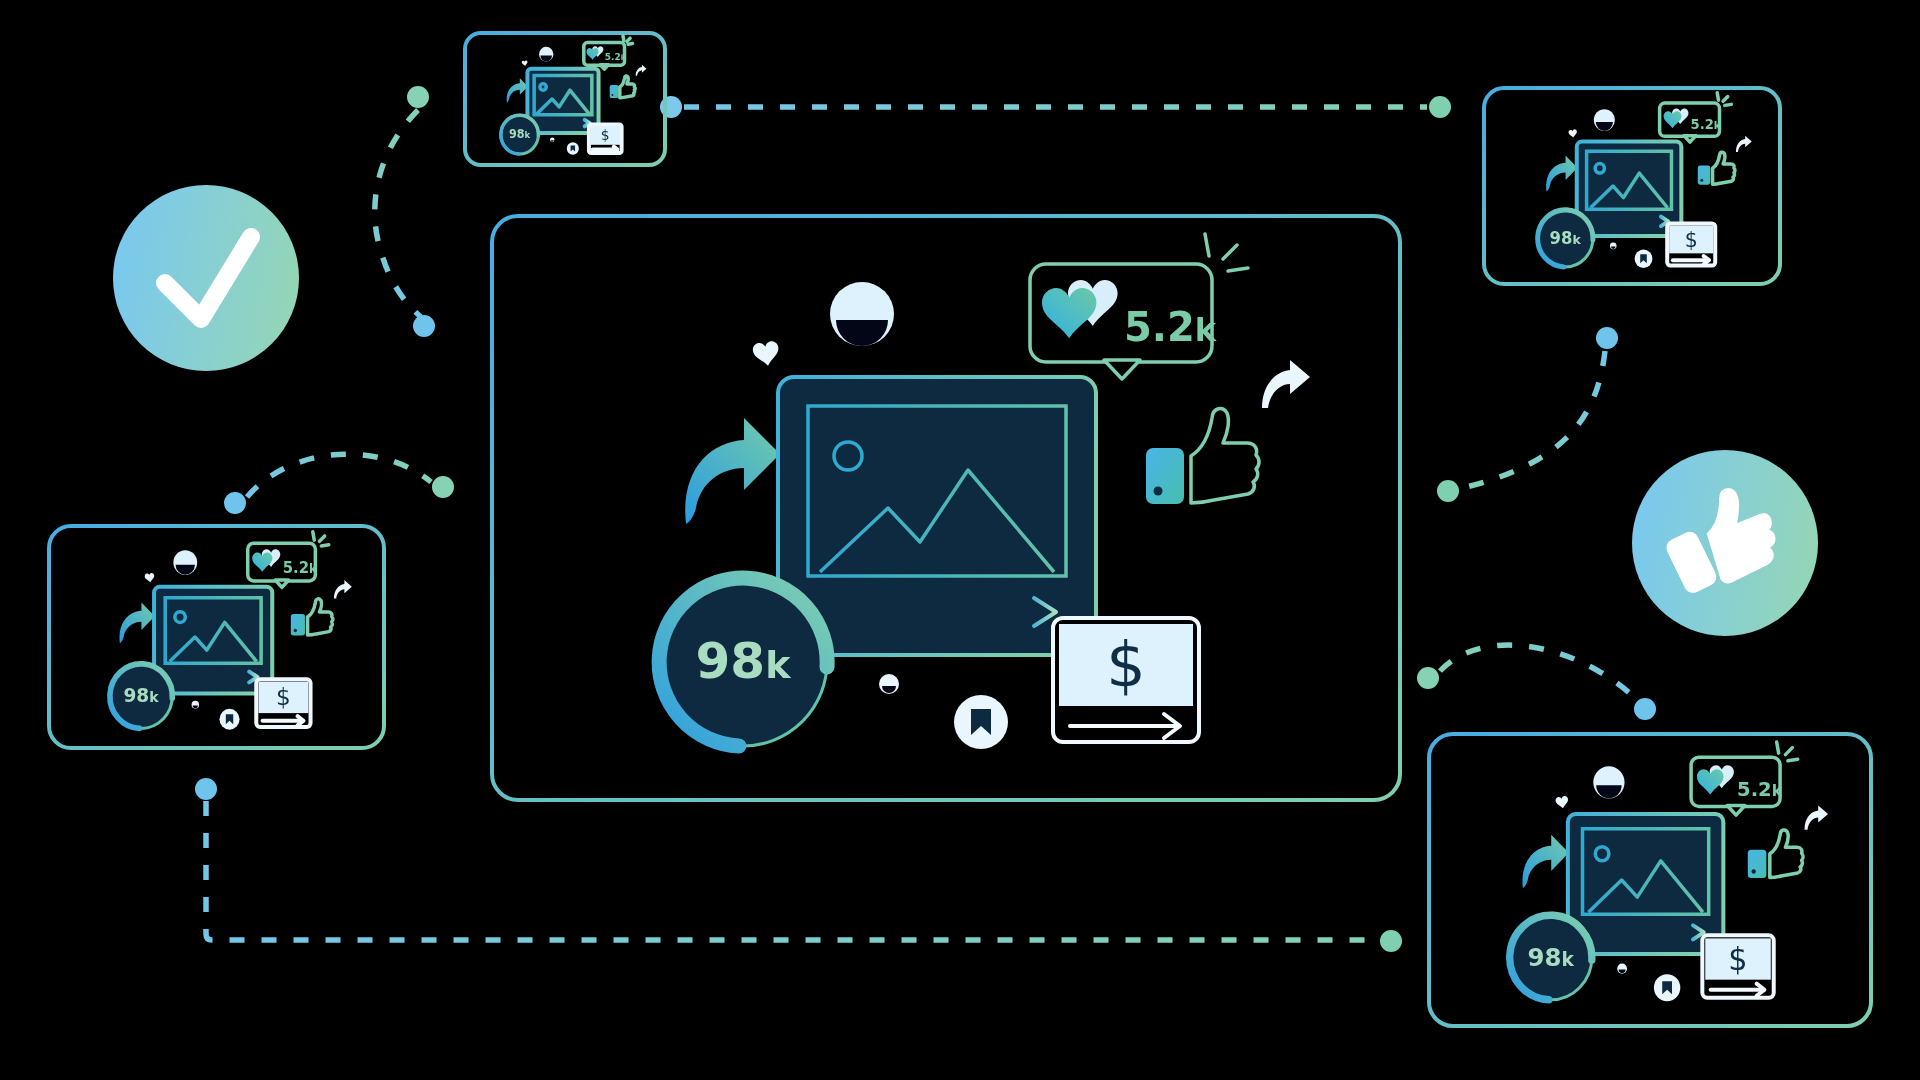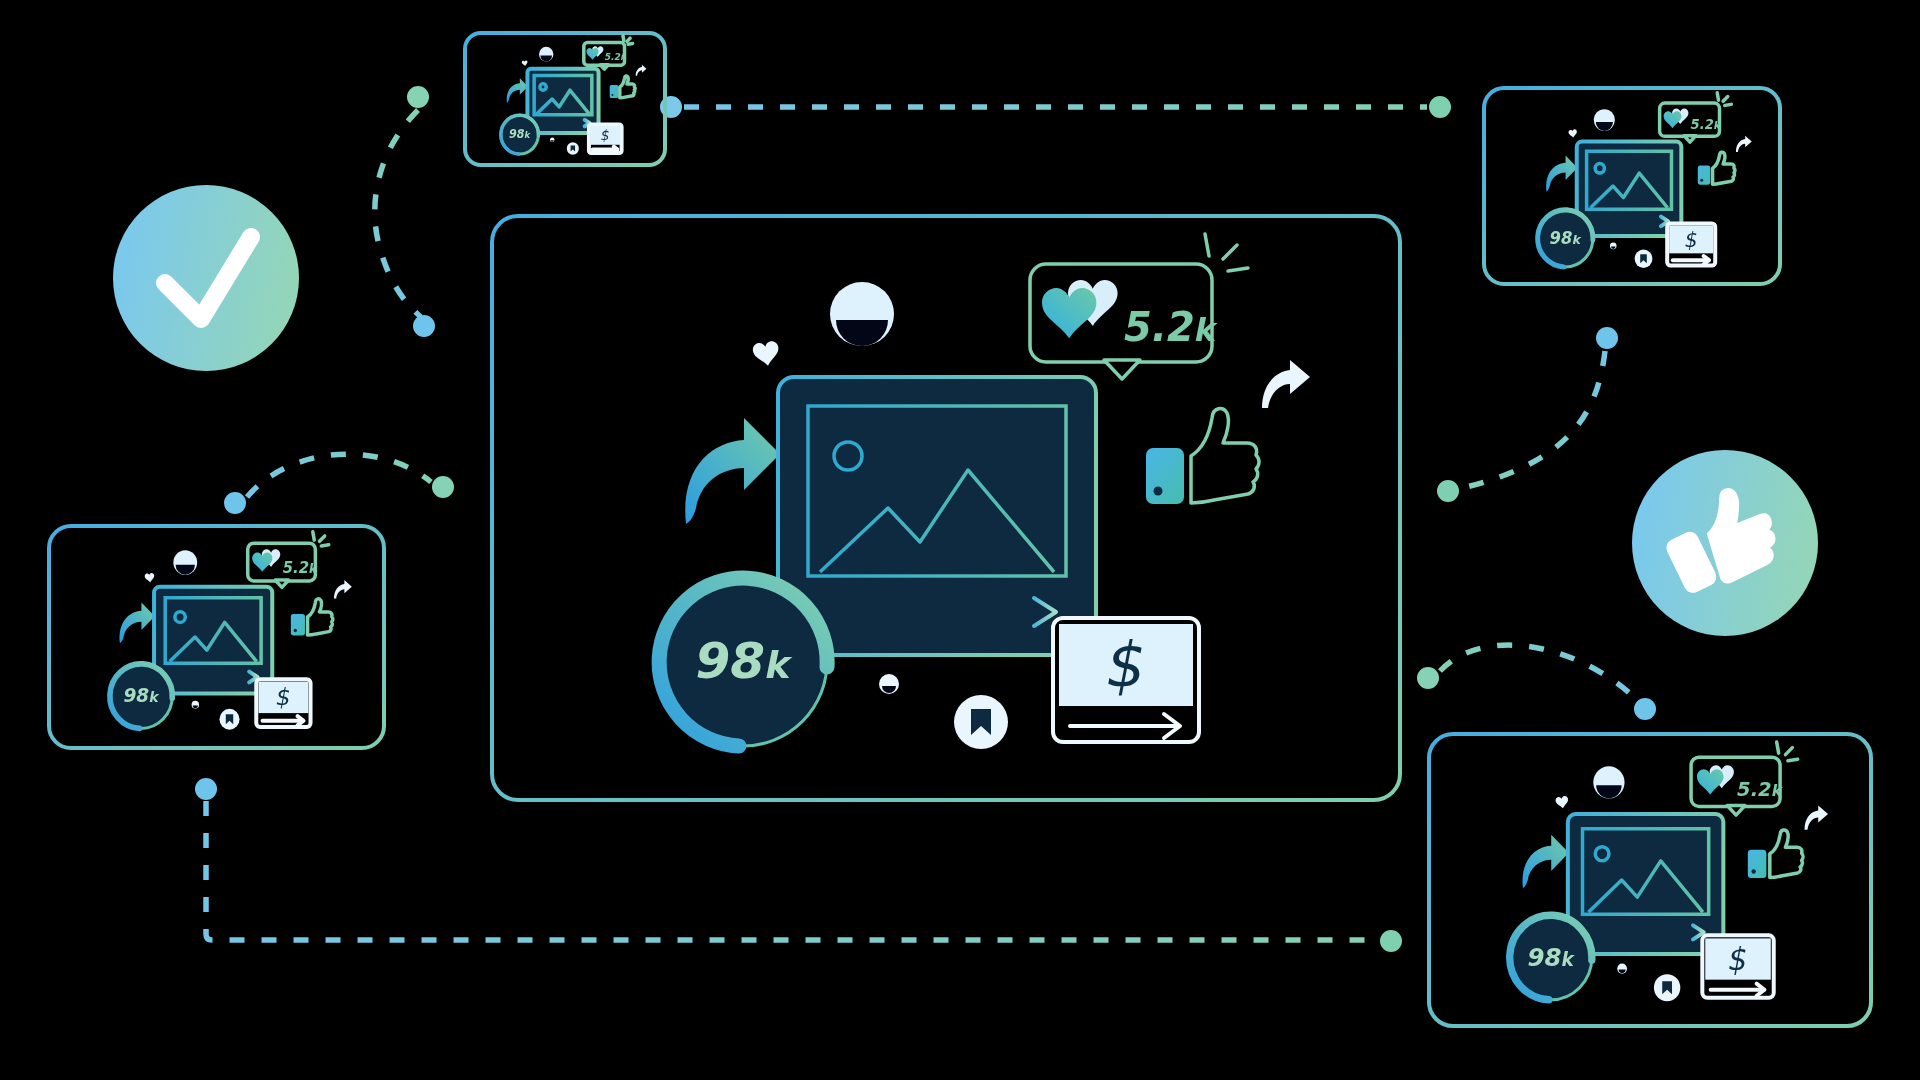--- a/index.html
+++ b/index.html
@@ -6,21 +6,21 @@
   html,body { margin:0; padding:0; }
   body {
     width:1920px; height:1080px;
     background:#000;
     overflow:hidden;
     position:relative;
     font-family:"DejaVu Sans", sans-serif;
   }
   #stage { position:absolute; inset:0; }
   #connector-layer { position:absolute; inset:0; z-index:1; }
-  .card { position:absolute; z-index:2;font-style:italic; }
+  .card { position:absolute; z-index:2; }
   .border-svg, .content-svg { position:absolute; inset:0; width:100%; height:100%; }
   .content-svg text { font-family:"DejaVu Sans", sans-serif; }
   .card-central     { left:490px;  top:214px; width:912px; height:588px; }
   .card-top-left    { left:463px;  top:31px;  width:204px; height:136px; }
   .card-top-right   { left:1482px; top:86px;  width:300px; height:200px; }
   .card-left        { left:47px;   top:524px; width:339px; height:226px; }
   .card-bottom-right{ left:1427px; top:732px; width:446px; height:296px; }
   .round-badge { position:absolute; z-index:2; border-radius:50%; }
   .round-badge svg { position:absolute; inset:0; width:100%; height:100%; }
   #check-badge {

